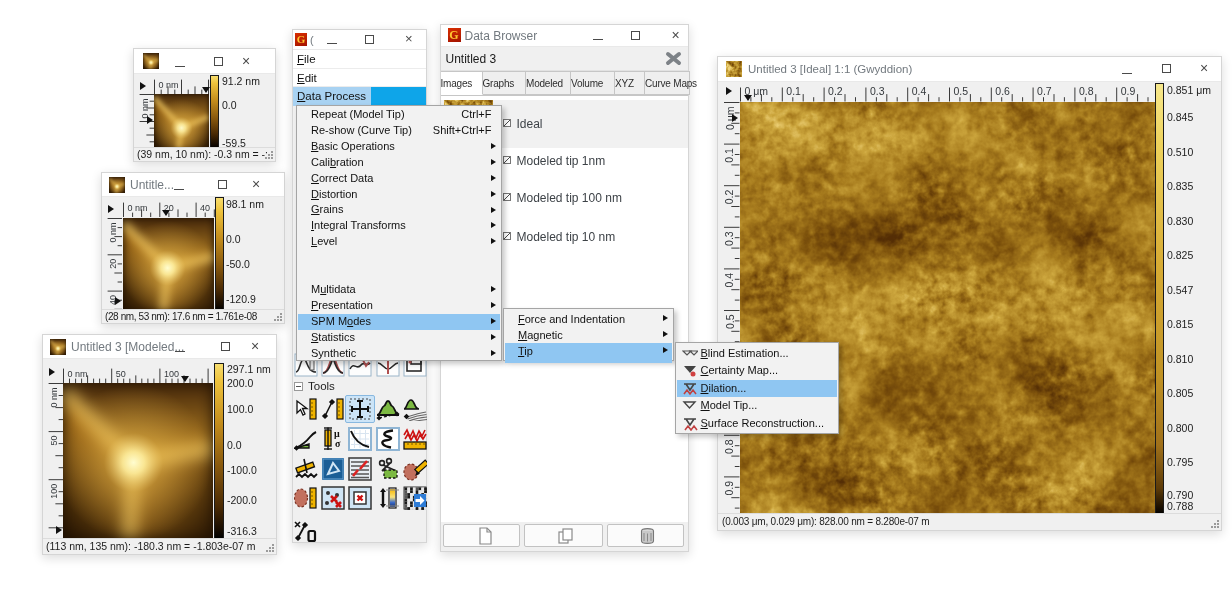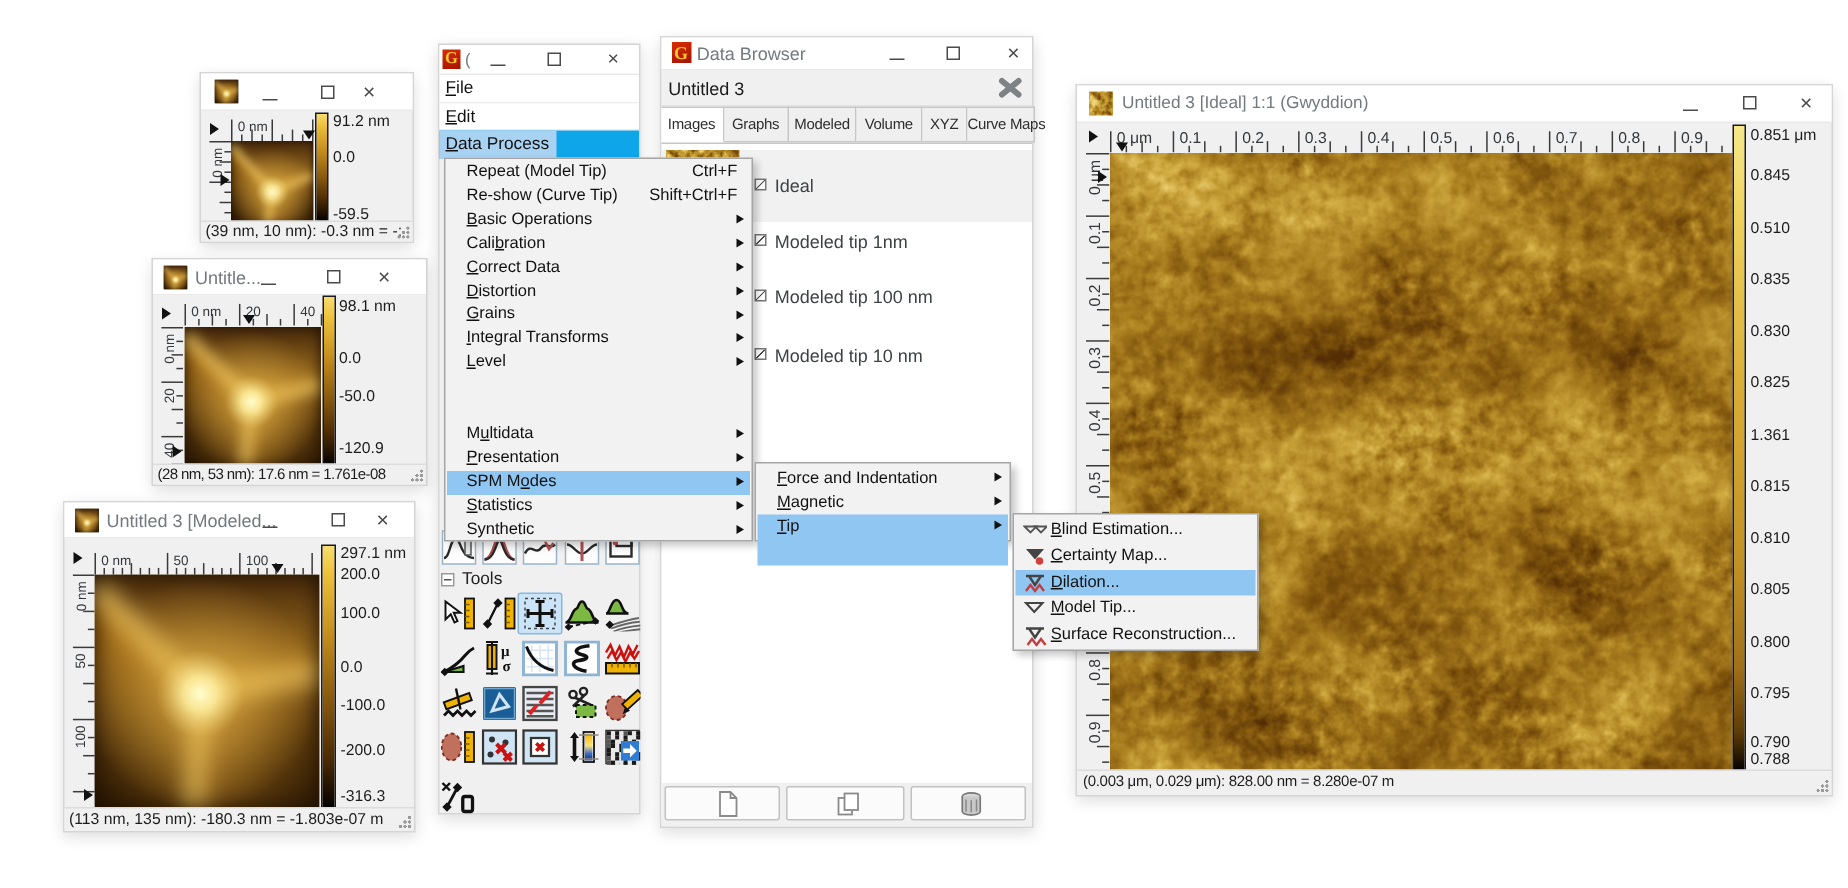--- a/index.html
+++ b/index.html
@@ -26,21 +26,21 @@
 radial-gradient(circle at 7px 1px,#9a9a9a 1px,transparent 1.2px),
 radial-gradient(circle at 7px 4px,#9a9a9a 1px,transparent 1.2px),
 radial-gradient(circle at 4px 4px,#9a9a9a 1px,transparent 1.2px),
 radial-gradient(circle at 7px 7px,#9a9a9a 1px,transparent 1.2px),
 radial-gradient(circle at 4px 7px,#9a9a9a 1px,transparent 1.2px),
 radial-gradient(circle at 1px 7px,#9a9a9a 1px,transparent 1.2px)}
 .gicon{position:absolute;background:linear-gradient(160deg,#d92e00,#a31300);color:#ffc832;font-weight:bold;font-family:"Liberation Serif",serif;text-align:center}
 .chk{position:absolute;width:8px;height:8px;border:1px solid #767676;background:
 linear-gradient(to bottom right,transparent 44%,#4a4a4a 46%,#4a4a4a 54%,transparent 56%),#fff}
 .dblab{position:absolute;font-size:12px;color:#3d4247;white-space:nowrap}
-.tab{position:absolute;top:0;height:100%;border:1px solid #c6c6c6;border-left:none;background:#f0f0f0;font-size:10px;letter-spacing:-0.2px;color:#2e2e2e;text-align:center;white-space:nowrap}
+.tab{position:absolute;top:0;height:100%;border:1px solid #c6c6c6;border-left:none;background:#f0f0f0;font-size:10px;letter-spacing:-0.2px;color:#2e2e2e;white-space:nowrap}
 </style></head><body>
 
 <div class="win" style="left:133px;top:48px;width:143px;height:114px">
 <div class="tbar" style="height:25px"></div>
 <div style="position:absolute;left:9px;top:4px;width:16px;height:16px">
       <div style="position:relative;width:16px;height:16px">
         <svg width="16" height="16" style="position:absolute;left:0;top:0">
           <defs>
             <linearGradient id="fti1" gradientUnits="userSpaceOnUse" x1="8.0" y1="9.5" x2="8.0" y2="0.0">
               <stop offset="0" stop-color="#ca9228"></stop>
@@ -579,21 +579,21 @@
 <div style="position:absolute;left:21.5px;top:44.5px;width:415px;height:413.5px"><svg width="415" height="414">
         <rect width="415" height="414" filter="url(#gnz)"></rect>
       </svg></div>
 <div class="cbar" style="left:437px;top:26px;width:9px;height:431.5px;background:linear-gradient(to bottom,#f7e88c 0%,#eed25c 14%,#d8ac34 42%,#c09224 68%,#a0701a 84%,#5e3c08 94%,#120a00 99%,#000 100%)"></div>
 <div class="clab" style="left:449px;top:27px">0.851 μm</div>
 <div class="clab" style="left:449px;top:54px">0.845</div>
 <div class="clab" style="left:449px;top:88.5px">0.510</div>
 <div class="clab" style="left:449px;top:123px">0.835</div>
 <div class="clab" style="left:449px;top:157.5px">0.830</div>
 <div class="clab" style="left:449px;top:192px">0.825</div>
-<div class="clab" style="left:449px;top:226.5px">1.361</div>
+<div class="clab" style="left:449px;top:226.5px">0.547</div>
 <div class="clab" style="left:449px;top:261px">0.815</div>
 <div class="clab" style="left:449px;top:295.5px">0.810</div>
 <div class="clab" style="left:449px;top:330px">0.805</div>
 <div class="clab" style="left:449px;top:364.5px">0.800</div>
 <div class="clab" style="left:449px;top:399px">0.795</div>
 <div class="clab" style="left:449px;top:432px">0.790</div>
 <div class="clab" style="left:449px;top:443px">0.788</div>
 <div class="sbar" style="height:17px;line-height:16px;padding-left:4px;font-size:10px;letter-spacing:-0.2px">(0.003 μm, 0.029 μm): 828.00 nm = 8.280e-07 m</div>
 <div class="grip"></div>
 </div>
@@ -954,21 +954,21 @@
 </div>
 <div class="menu" style="left:503px;top:308px;width:171px;height:53px">
 <div class="mi" style="top:1.5px;height:16.2px;line-height:16.2px">
       <span class="t"><u>F</u>orce and Indentation</span>
       <span class="ar" style="top:4.4px"></span>
     </div>
 <div class="mi" style="top:17.7px;height:16.2px;line-height:16.2px">
       <span class="t"><u>M</u>agnetic</span>
       <span class="ar" style="top:4.4px"></span>
     </div>
-<div class="mi hl" style="top:33.9px;height:34px;line-height:16.2px">
+<div class="mi hl" style="top:33.9px;height:20px;line-height:16.2px">
       <span class="t"><u>T</u>ip</span>
       <span class="ar" style="top:4.4px"></span>
     </div>
 </div>
 <div class="menu" style="left:674.5px;top:342px;width:164px;height:92px">
 <div class="mi" style="top:1.5px;height:17.6px;line-height:17.6px">
       <svg width="16" height="14" style="position:absolute;left:5px;top:2px">
         <path d="M1 4 L5 8 L9 4 Z" fill="none" stroke="#555" stroke-width="1.2"></path>
         <path d="M8 4 L12 8 L16 4 Z" fill="none" stroke="#555" stroke-width="1.2"></path>
       </svg>

